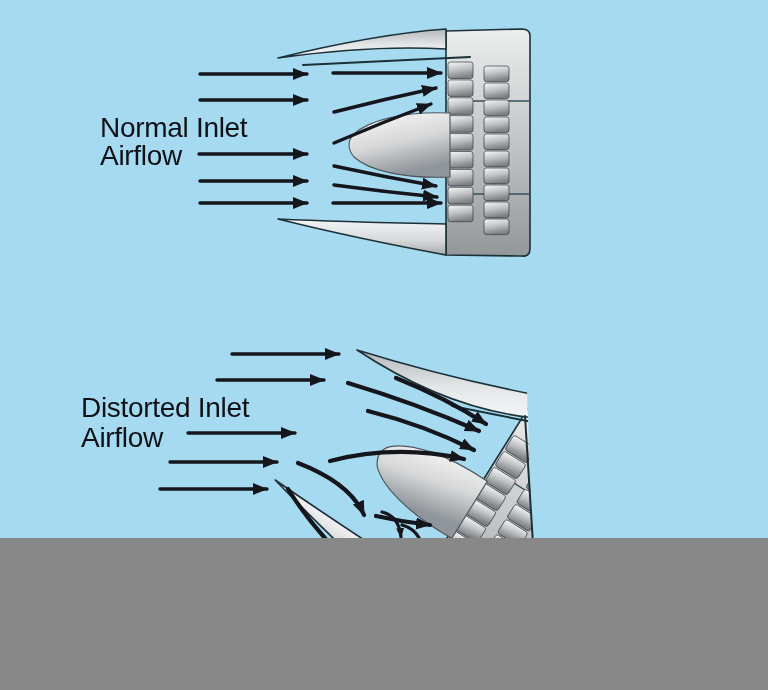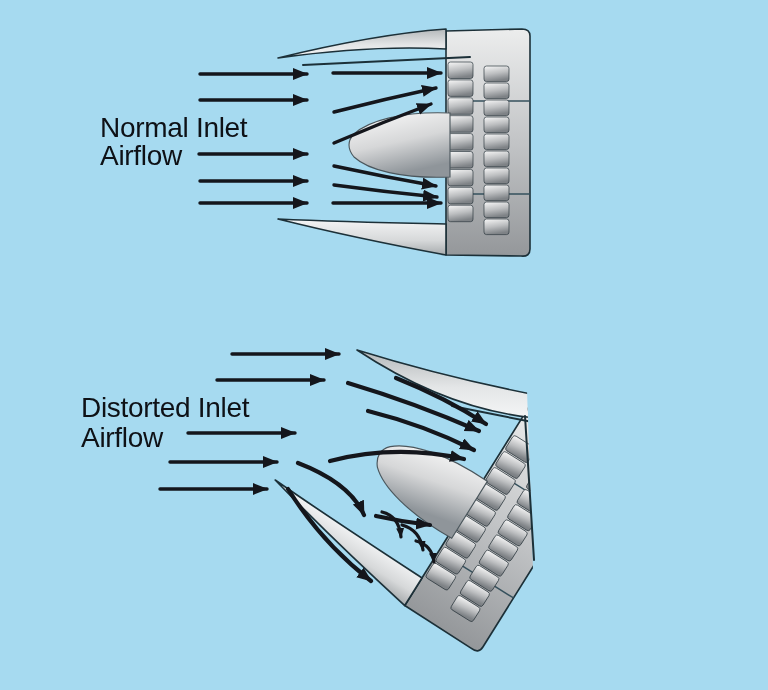--- a/index.html
+++ b/index.html
@@ -1,18 +1,18 @@
 <!DOCTYPE html>
 <html style="--background: #a6daf0; --outline: #1c3038; --arrow: #14161c; --text: #0e1116; --metal-light: #f2f3f4; --metal-mid: #c2c4c6; --metal-dark: #989b9e;"><head>
 <meta charset="utf-8">
 <style>
   html,body{margin:0;padding:0;background:#888;}
   .stage{
     position:relative;
-    width:768px;height:690px;
+    width:768px;height:538px;
     overflow:hidden;
     background:var(--background,#a6daf0);
     font-family:"Liberation Sans", sans-serif;
   }
   svg{display:block;}
   .outlined{stroke:var(--outline,#1c3038);stroke-width:1.6;stroke-linejoin:round;}
   .thinline{stroke:var(--outline,#1c3038);stroke-width:2;fill:none;stroke-linecap:round;}
   .seam{stroke:#35505c;stroke-width:1.4;fill:none;}
   .blade{stroke:#2e3a40;stroke-width:0.7;}
   .spinner{stroke:#4a565c;stroke-width:1.1;}

